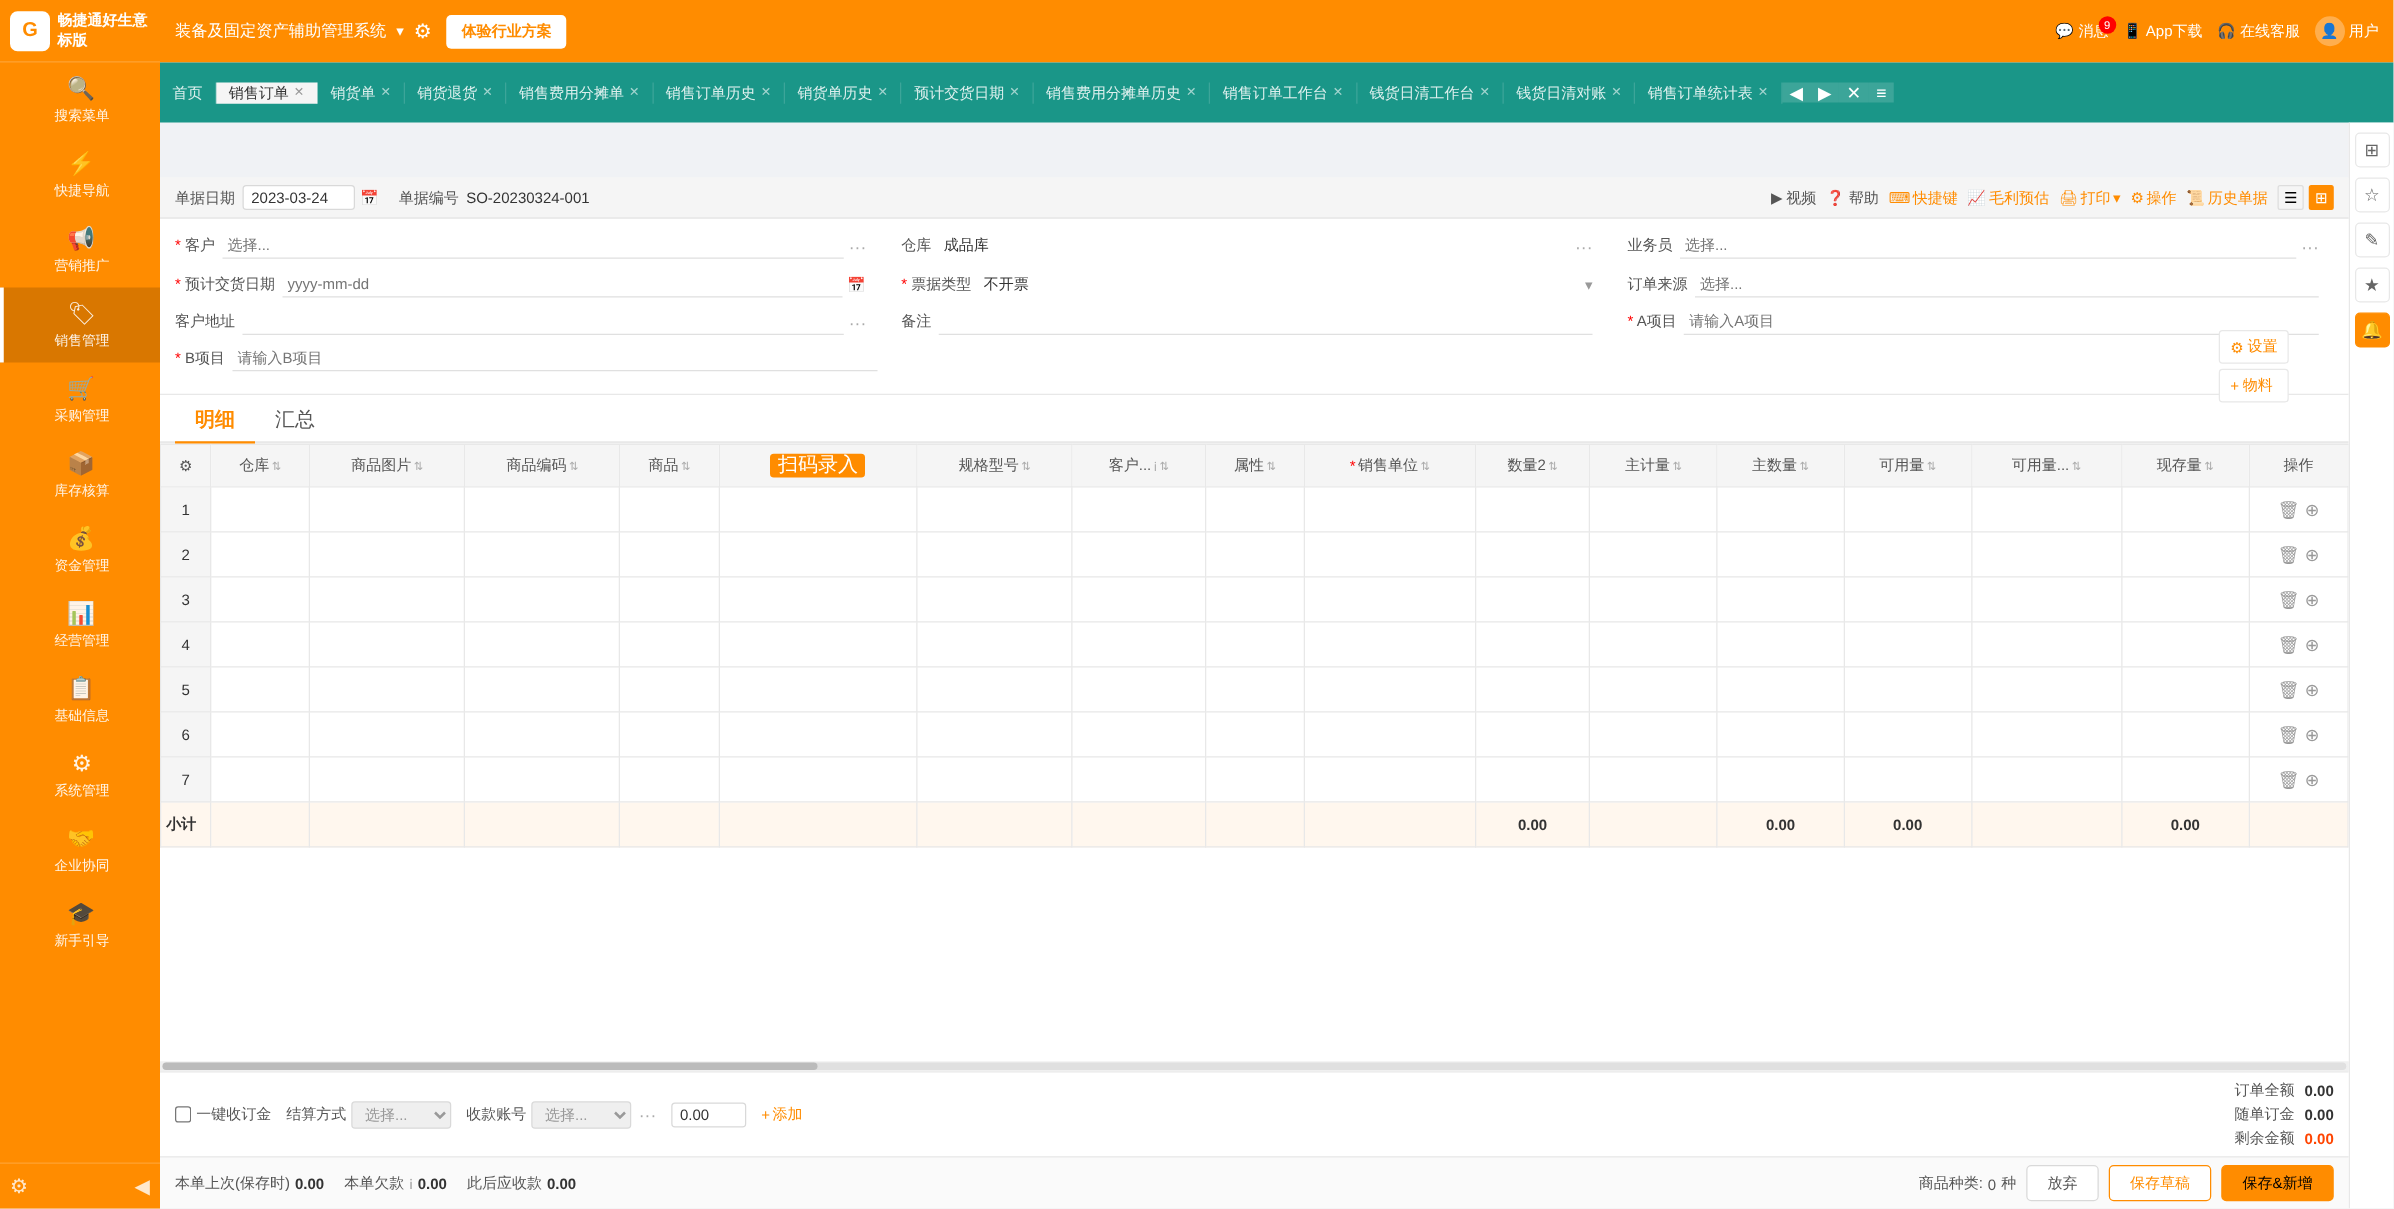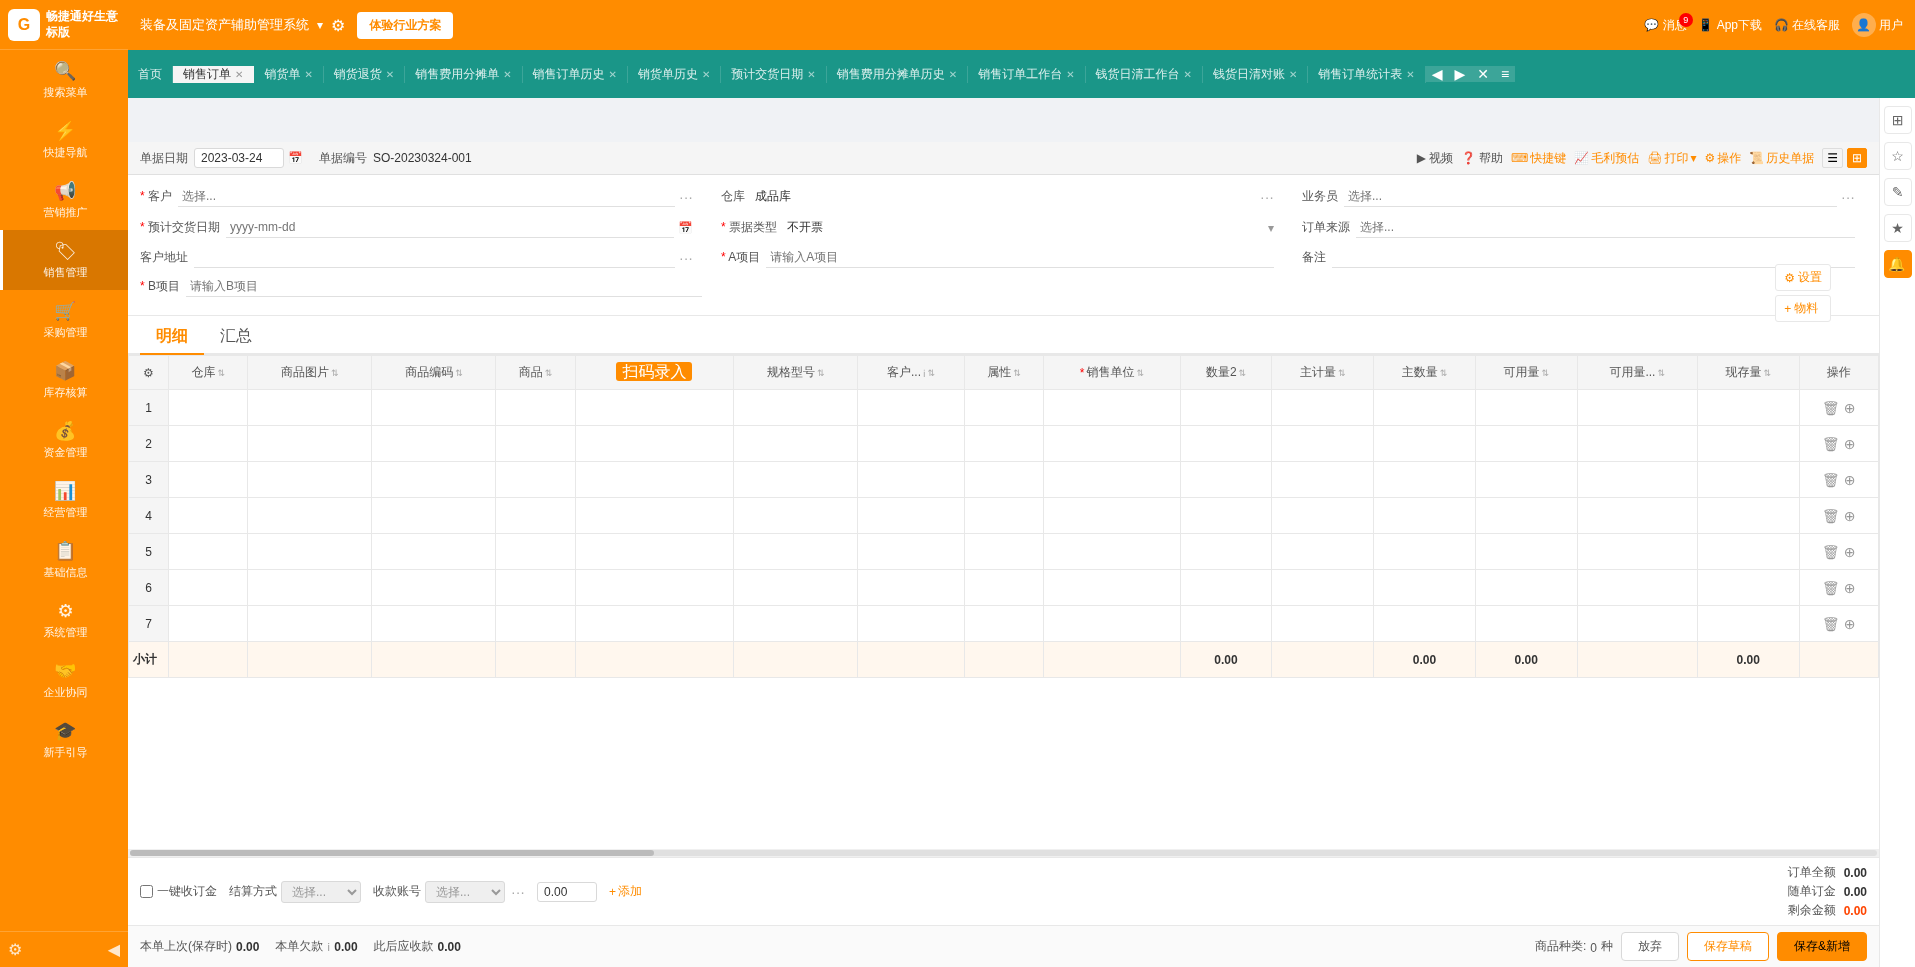--- a/index.html
+++ b/index.html
@@ -710,26 +710,26 @@
             <input class="form-input" placeholder="选择..." style="">
           </div>
         </div>
         <div class="form-row">
           <div class="form-group" style="flex:2">
             <span class="form-label">客户地址</span>
             <input class="form-input" style="">
             <span class="form-ellipsis">···</span>
           </div>
           <div class="form-group" style="flex:2">
+            <span class="form-label">备注</span>
+            <input class="form-input" style="">
+          </div>
+          <div class="form-group" style="flex:2">
             <span class="form-label required">A项目</span>
             <input class="form-input" placeholder="请输入A项目" style="">
-          </div>
-          <div class="form-group" style="flex:2">
-            <span class="form-label">备注</span>
-            <input class="form-input" style="">
           </div>
         </div>
         <div class="form-row">
           <div class="form-group" style="flex:2">
             <span class="form-label required">B项目</span>
             <input class="form-input" placeholder="请输入B项目" style="">
           </div>
           <div class="form-group" style="flex:4"></div>
         </div>
       </div>

